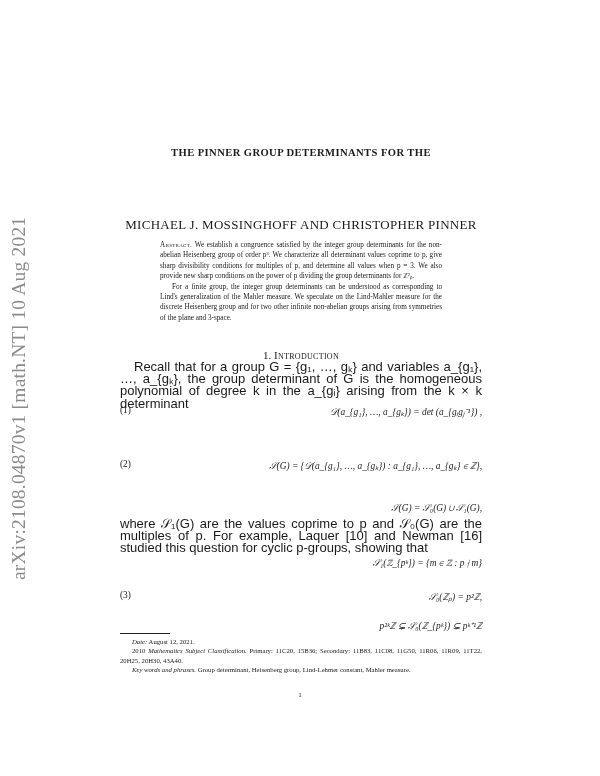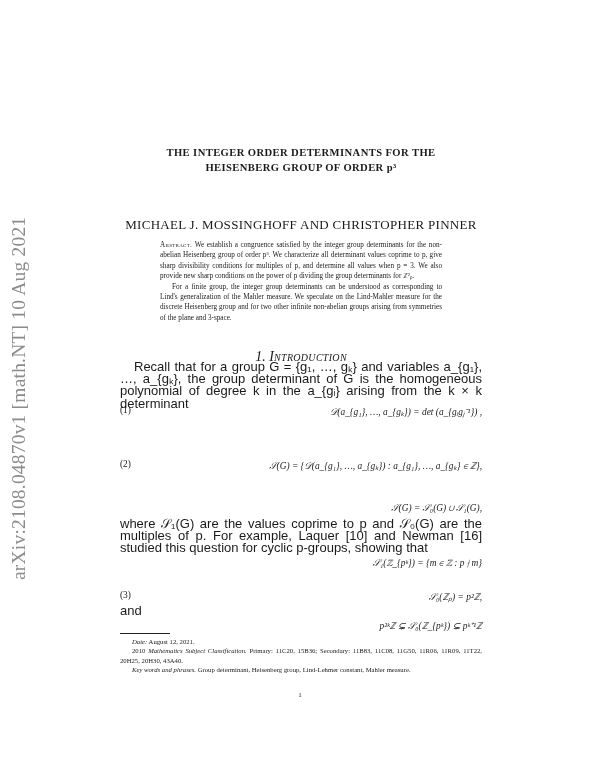--- a/index.html
+++ b/index.html
@@ -11,21 +11,21 @@
   .title { position:absolute; left:120px; width:362px; top:145px; text-align:center;
            font-family:"Liberation Serif",serif; font-weight:bold; font-size:10.6px; line-height:15px; letter-spacing:0.4px; }
   .authors { position:absolute; left:120px; width:362px; top:217px; text-align:center;
              font-family:"Liberation Serif",serif; font-size:13px; letter-spacing:0.3px; }
   .abstract { position:absolute; left:160px; width:282px; top:240px;
               font-family:"Liberation Serif",serif; font-size:7.2px; line-height:10.4px; text-align:justify; }
   .abstract p { margin:0; }
   .abstract p + p { text-indent:12px; }
   .sc { font-variant:small-caps; letter-spacing:0.3px; }
   .sec { position:absolute; left:120px; width:362px; top:349px; text-align:center;
-         font-family:"Liberation Serif",serif; font-size:14px;font-style:italic; }
+         font-family:"Liberation Serif",serif; font-size:11px; }
   .body { position:absolute; left:120px; width:362px; font-family:Liberation Sans, sans-serif;
           font-size:13px; line-height:12.2px; text-align:justify; }
   .body p { margin:0; }
   .ind { text-indent:14px; }
   .eq { position:absolute; left:120px; width:362px; font-family:"Liberation Serif",serif; font-size:9.4px; }
   .eq .num { position:absolute; left:0; }
   .eq .expr { position:absolute; left:0; width:362px; text-align:right; font-style:italic; }
   .rule { position:absolute; left:120px; top:633px; width:50px; border-top:0.8px solid #222; }
   .foot { position:absolute; left:120px; width:362px; top:637px; font-family:"Liberation Serif",serif;
           font-size:6.7px; line-height:9.3px; text-align:justify; }
@@ -34,22 +34,21 @@
   i, em { font-style:italic; }
 </style>
 </head>
 <body>
 
 <div class="page">
 
   <div class="arxiv">arXiv:2108.04870v1  [math.NT]  10 Aug 2021</div>
 
   <div class="title">
-    <div>THE INTEGER ORDER DETERMINANTS FOR THE</div>
-    <div>HEISENBERG GROUP OF ORDER p³</div>
+    <div>THE PINNER GROUP DETERMINANTS FOR THE</div>
   </div>
 
   <div class="authors">MICHAEL J. MOSSINGHOFF AND CHRISTOPHER PINNER</div>
 
   <div class="abstract">
     <p><span class="sc">Abstract.</span>
        <span>We establish a congruence satisfied by the integer group determinants for the non-abelian Heisenberg group of order p³. We characterize all determinant values coprime to p, give sharp divisibility conditions for multiples of p, and determine all values when p = 3. We also provide new sharp conditions on the power of p dividing the group determinants for ℤ²ₚ.</span></p>
     <p>For a finite group, the integer group determinants can be understood as corresponding to Lind's generalization of the Mahler measure. We speculate on the Lind-Mahler measure for the discrete Heisenberg group and for two other infinite non-abelian groups arising from symmetries of the plane and 3-space.</p>
   </div>
 
@@ -85,23 +84,20 @@
   <div class="eq" style="top:558px;">
     <span class="expr">𝒮₁(ℤ_{pᵏ}) = {m ∈ ℤ : p ∤ m}</span>
   </div>
 
 
   <div class="eq" style="top:590px;">
     <span class="num">(3)</span>
     <span class="expr">𝒮₀(ℤₚ) = p²ℤ,</span>
   </div>
 
-  <div class="body" style="top:605px;">
-    <p>and</p>
-  </div>
 
   <div class="eq" style="top:619px;">
     <span class="expr">p²ᵏℤ ⊊ 𝒮₀(ℤ_{pᵏ}) ⊊ pᵏ⁺¹ℤ</span>
   </div>
 
   <div class="rule"></div>
 
   <div class="foot">
     <p><i>Date:</i> <span>August 12, 2021.</span></p>
     <p><span>2010</span> <i>Mathematics Subject Classification.</i> <span>Primary: 11C20, 15B36; Secondary: 11B83, 11C08, 11G50, 11R06, 11R09, 11T22, 20H25, 20H30, 43A40.</span></p>

